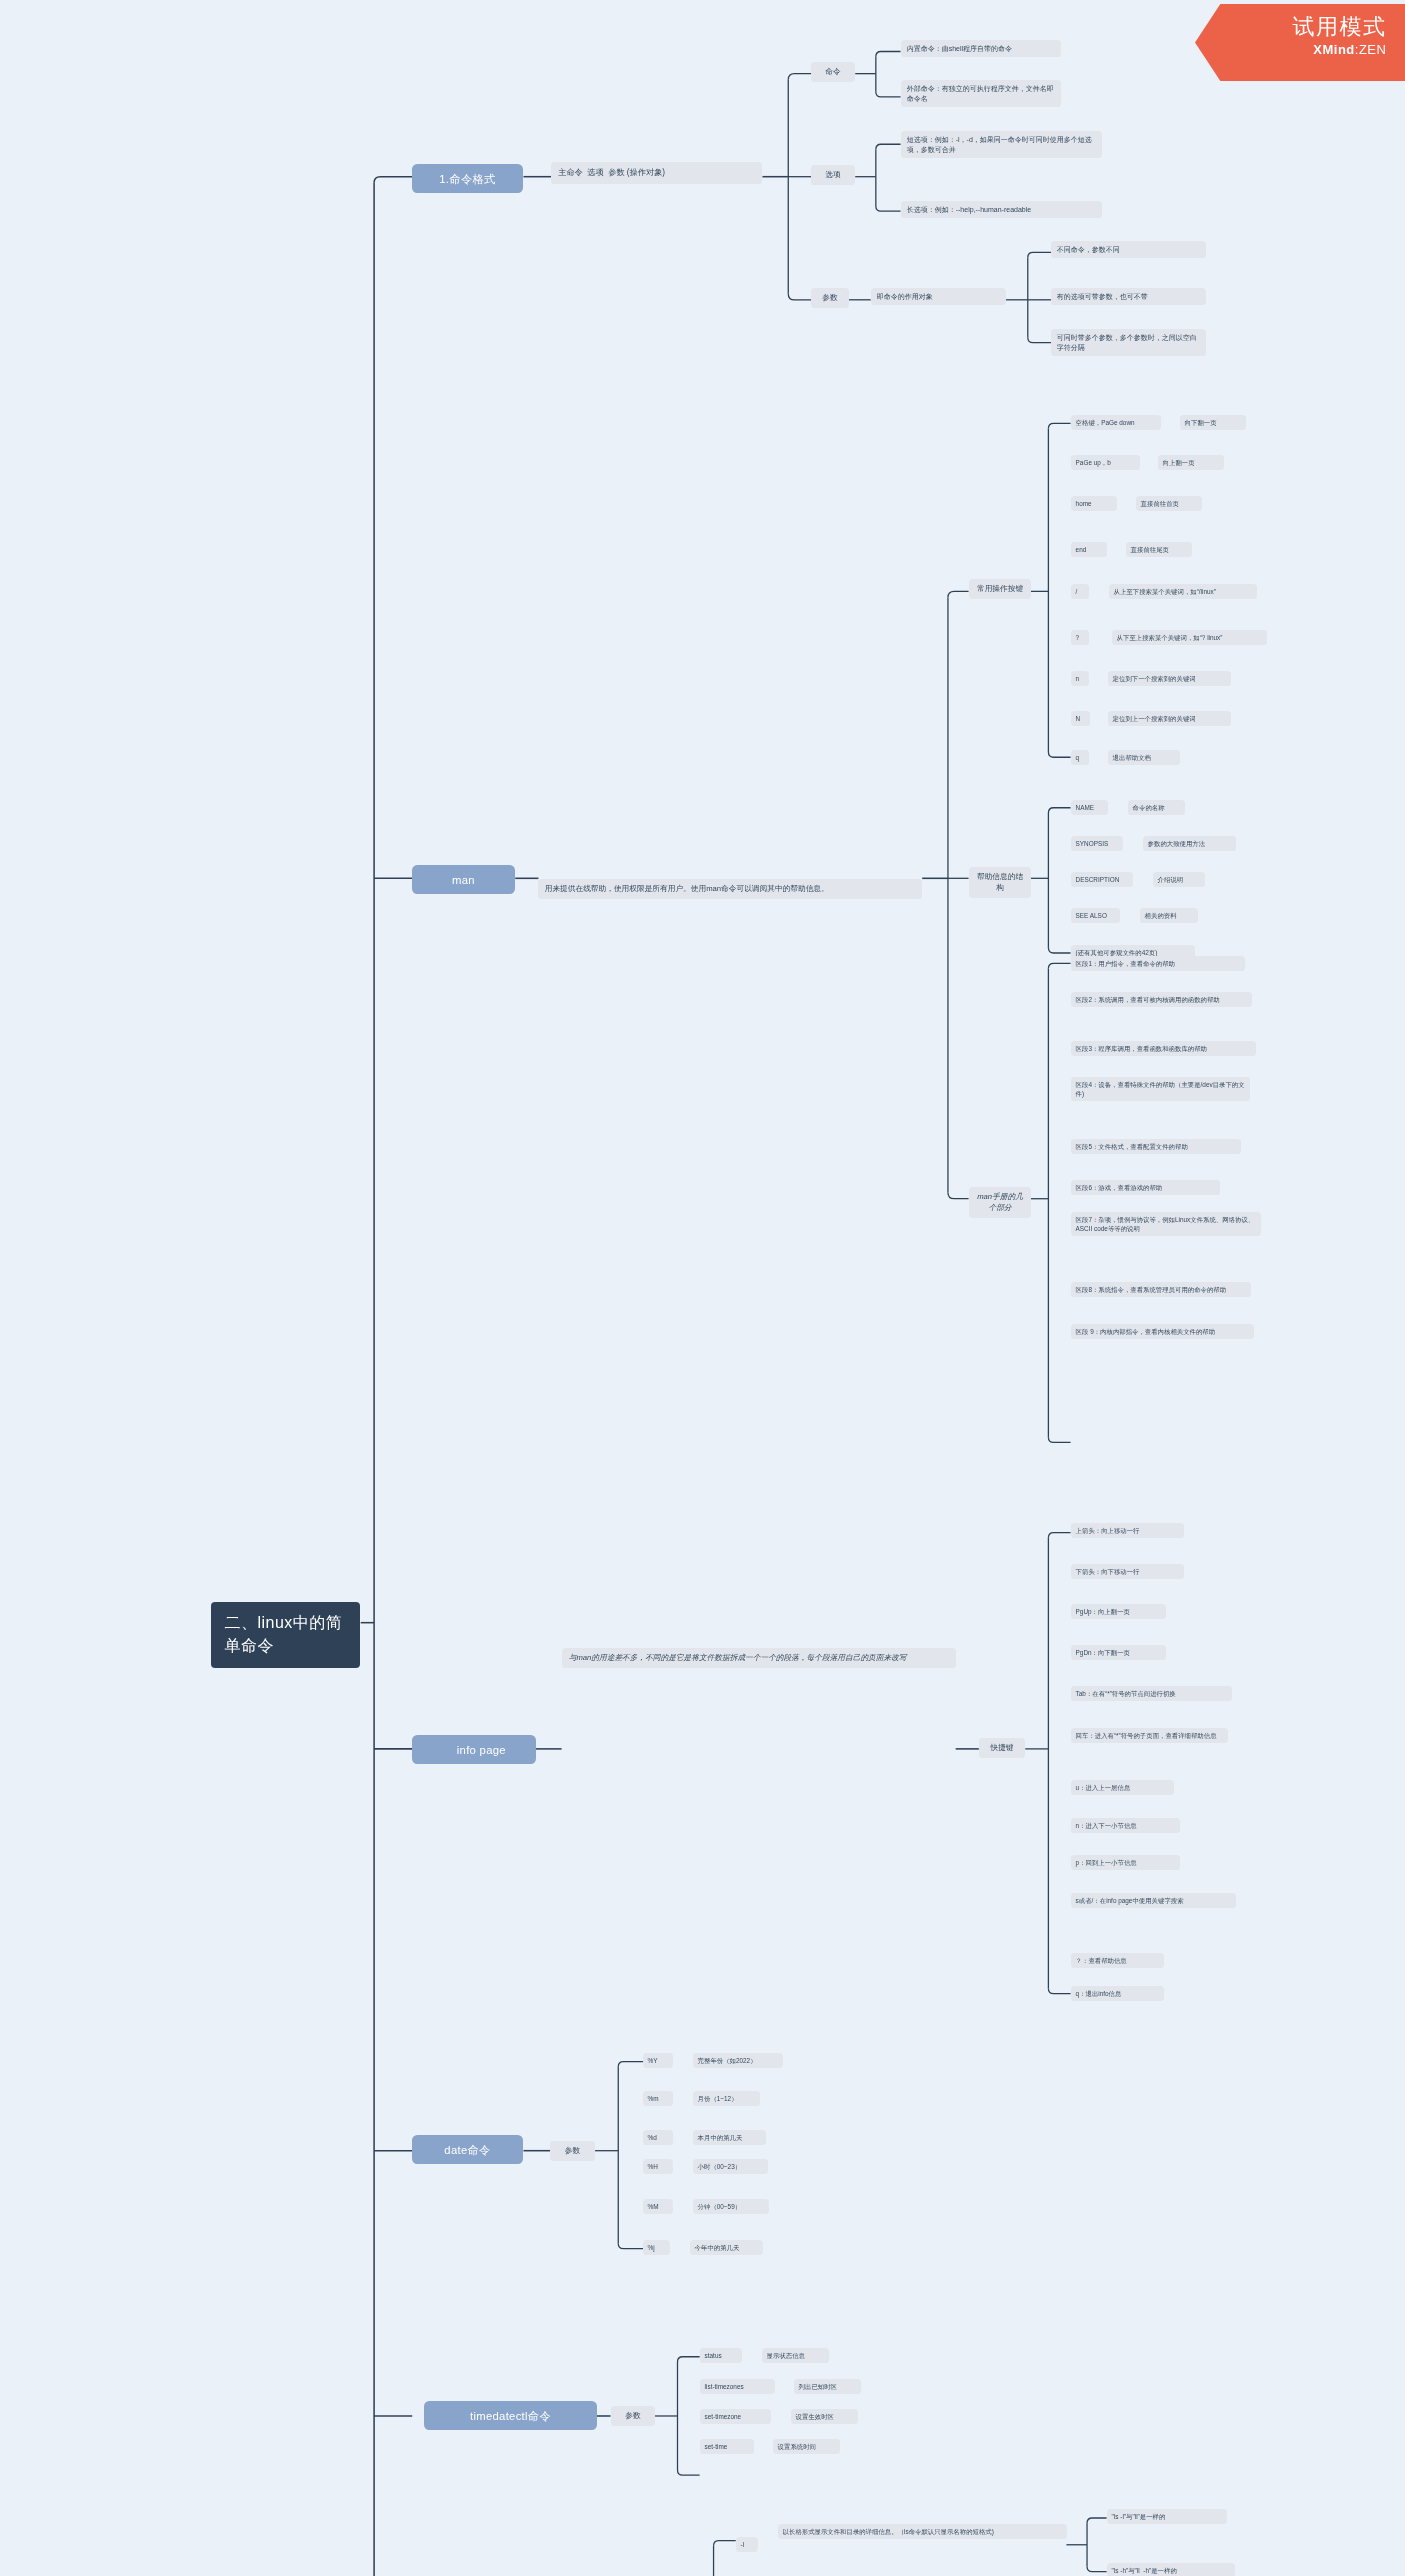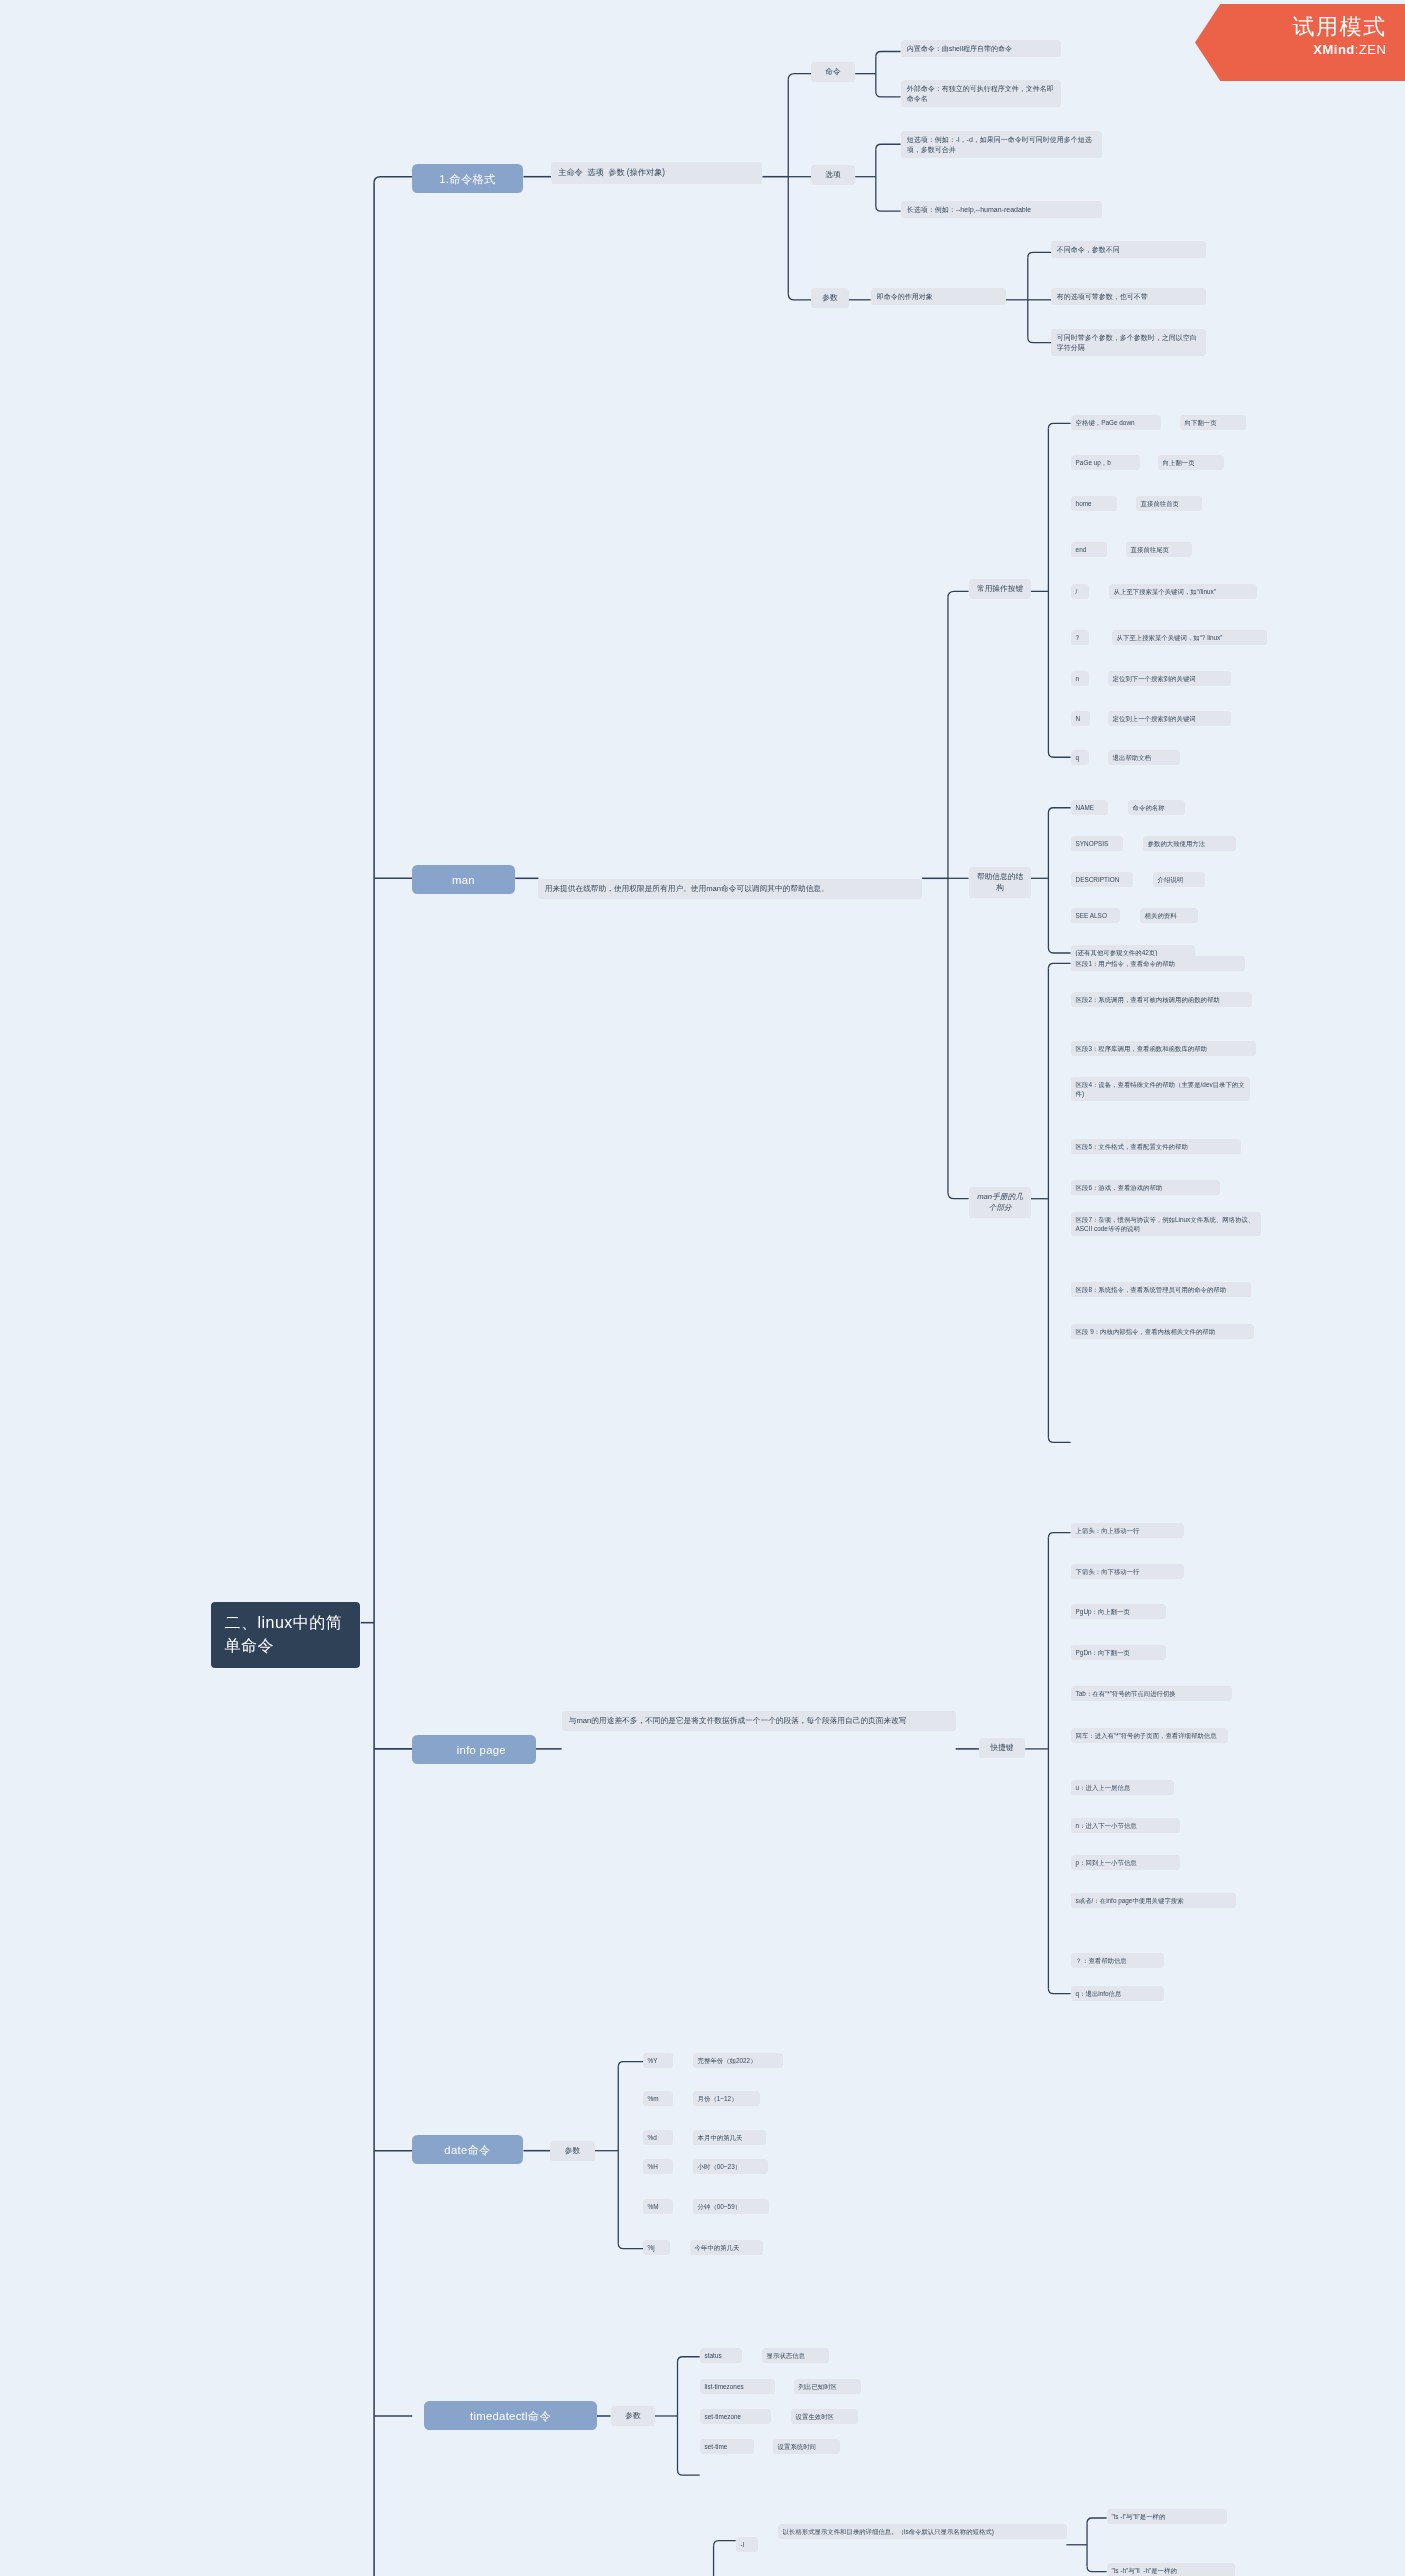--- a/index.html
+++ b/index.html
@@ -251,21 +251,21 @@
 <div class="node n-chip xs" style="left:1071px; top:992px; width:181px;">区段2：系统调用，查看可被内核调用的函数的帮助</div>
 <div class="node n-chip xs" style="left:1071px; top:1041px; width:185px;">区段3：程序库调用，查看函数和函数库的帮助</div>
 <div class="node n-chip xs" style="left:1071px; top:1077px; width:179px;">区段4：设备，查看特殊文件的帮助（主要是/dev目录下的文件)</div>
 <div class="node n-chip xs" style="left:1071px; top:1139px; width:170px;">区段5：文件格式，查看配置文件的帮助</div>
 <div class="node n-chip xs" style="left:1071px; top:1180px; width:149px;">区段6：游戏，查看游戏的帮助</div>
 <div class="node n-chip xs" style="left:1071px; top:1212px; width:190px;">区段7：杂项，惯例与协议等，例如Linux文件系统、网络协议、ASCII code等等的说明</div>
 <div class="node n-chip xs" style="left:1071px; top:1282px; width:180px;">区段8：系统指令，查看系统管理员可用的命令的帮助</div>
 <div class="node n-chip xs" style="left:1071px; top:1324px; width:183px;">区段 9：内核内部指令，查看内核相关文件的帮助</div>
 
 <div class="node n-l1" style="left:412px; top:1735px; width:124px;padding-left:25px;">info page</div>
-<div class="node n-chip" style="left:562px; top:1711px; width:394px;">与man的用途差不多，不同的是它是将文件数据拆成一个一个的段落，每个段落用自己的页面来改写</div>
+<div class="node n-chip" style="left:562px; top:1648px; width:394px;font-style:italic;">与man的用途差不多，不同的是它是将文件数据拆成一个一个的段落，每个段落用自己的页面来改写</div>
 <div class="node n-chip center" style="left:979px; top:1738px; width:46px;">快捷键</div>
 
 <div class="node n-chip xs" style="left:1071px; top:1523px; width:113px;">上箭头：向上移动一行</div>
 <div class="node n-chip xs" style="left:1071px; top:1564px; width:113px;">下箭头：向下移动一行</div>
 <div class="node n-chip xs" style="left:1071px; top:1604px; width:95px;">PgUp：向上翻一页</div>
 <div class="node n-chip xs" style="left:1071px; top:1645px; width:95px;">PgDn：向下翻一页</div>
 <div class="node n-chip xs" style="left:1071px; top:1686px; width:161px;">Tab：在有“*”符号的节点间进行切换</div>
 <div class="node n-chip xs" style="left:1071px; top:1728px; width:157px;">回车：进入有“*”符号的子页面，查看详细帮助信息</div>
 <div class="node n-chip xs" style="left:1071px; top:1780px; width:103px;">u：进入上一层信息</div>
 <div class="node n-chip xs" style="left:1071px; top:1818px; width:109px;">n：进入下一小节信息</div>

